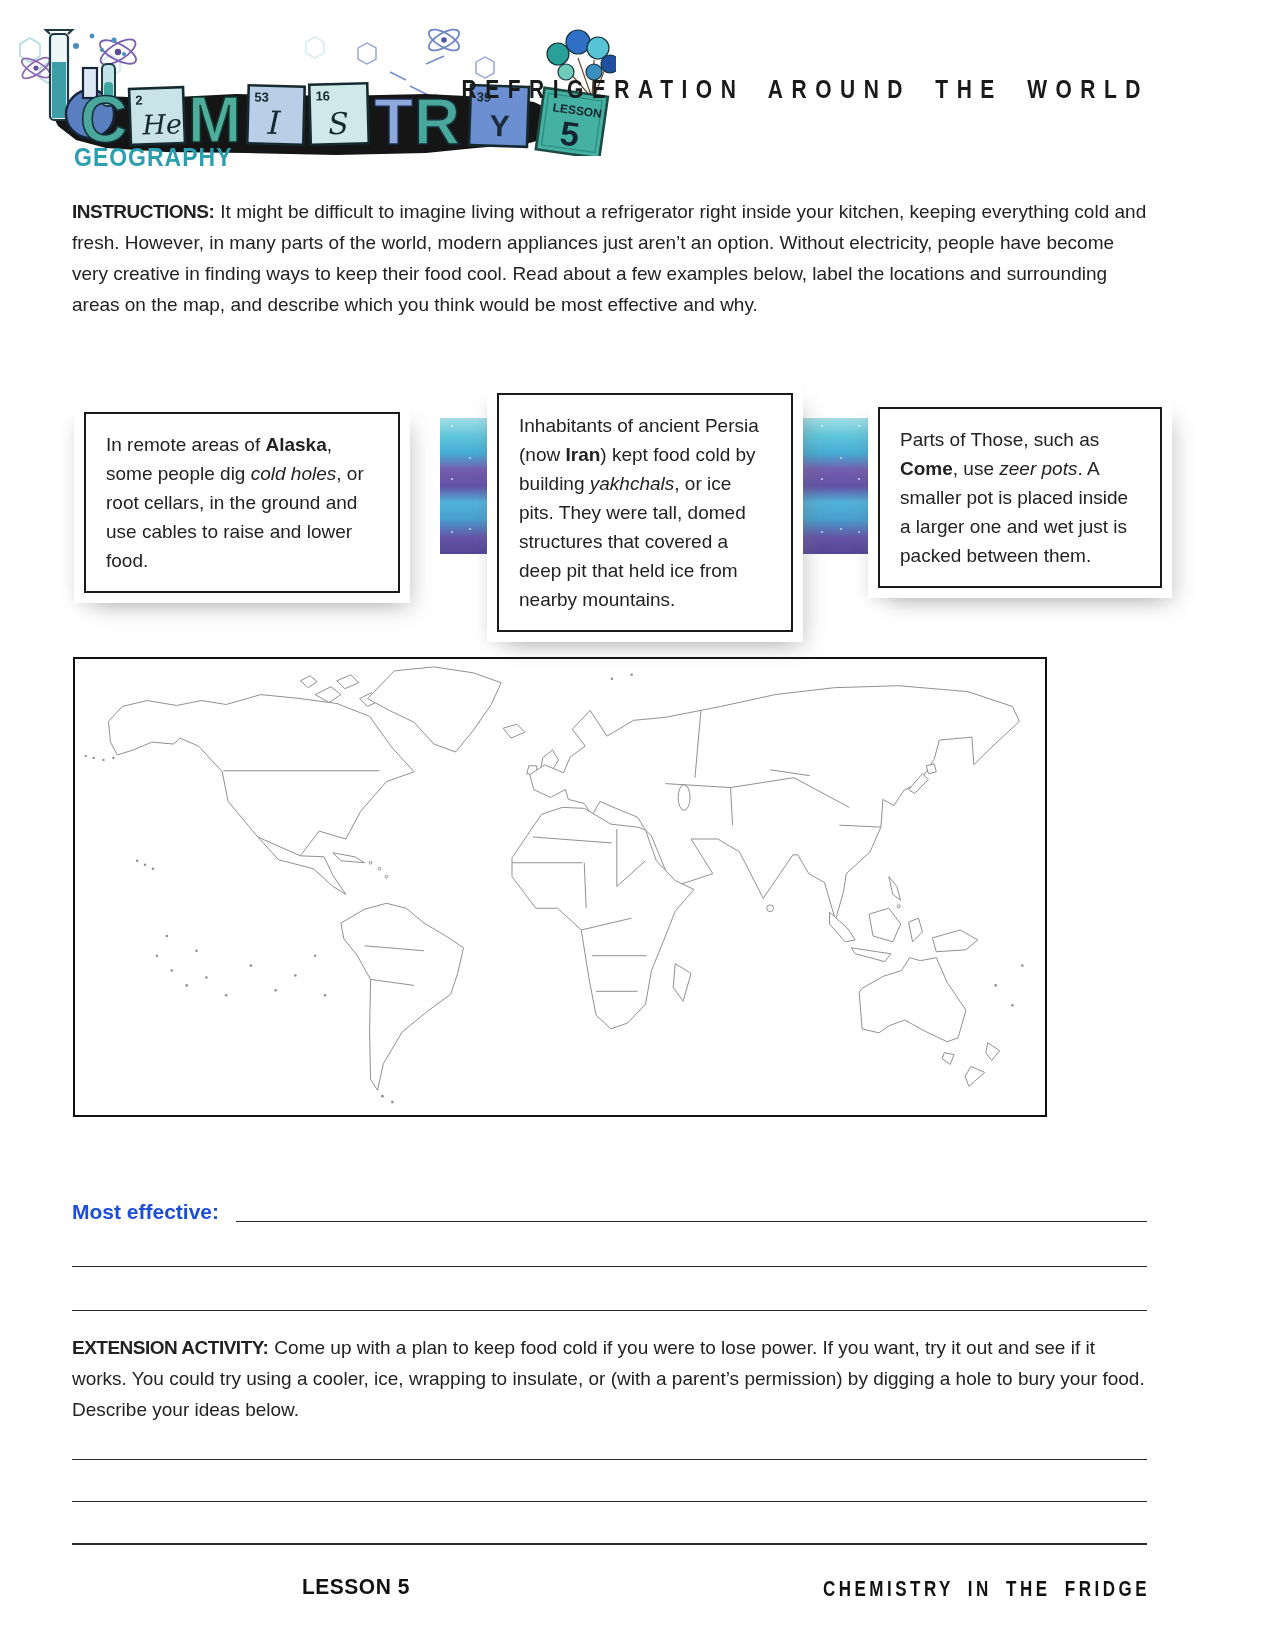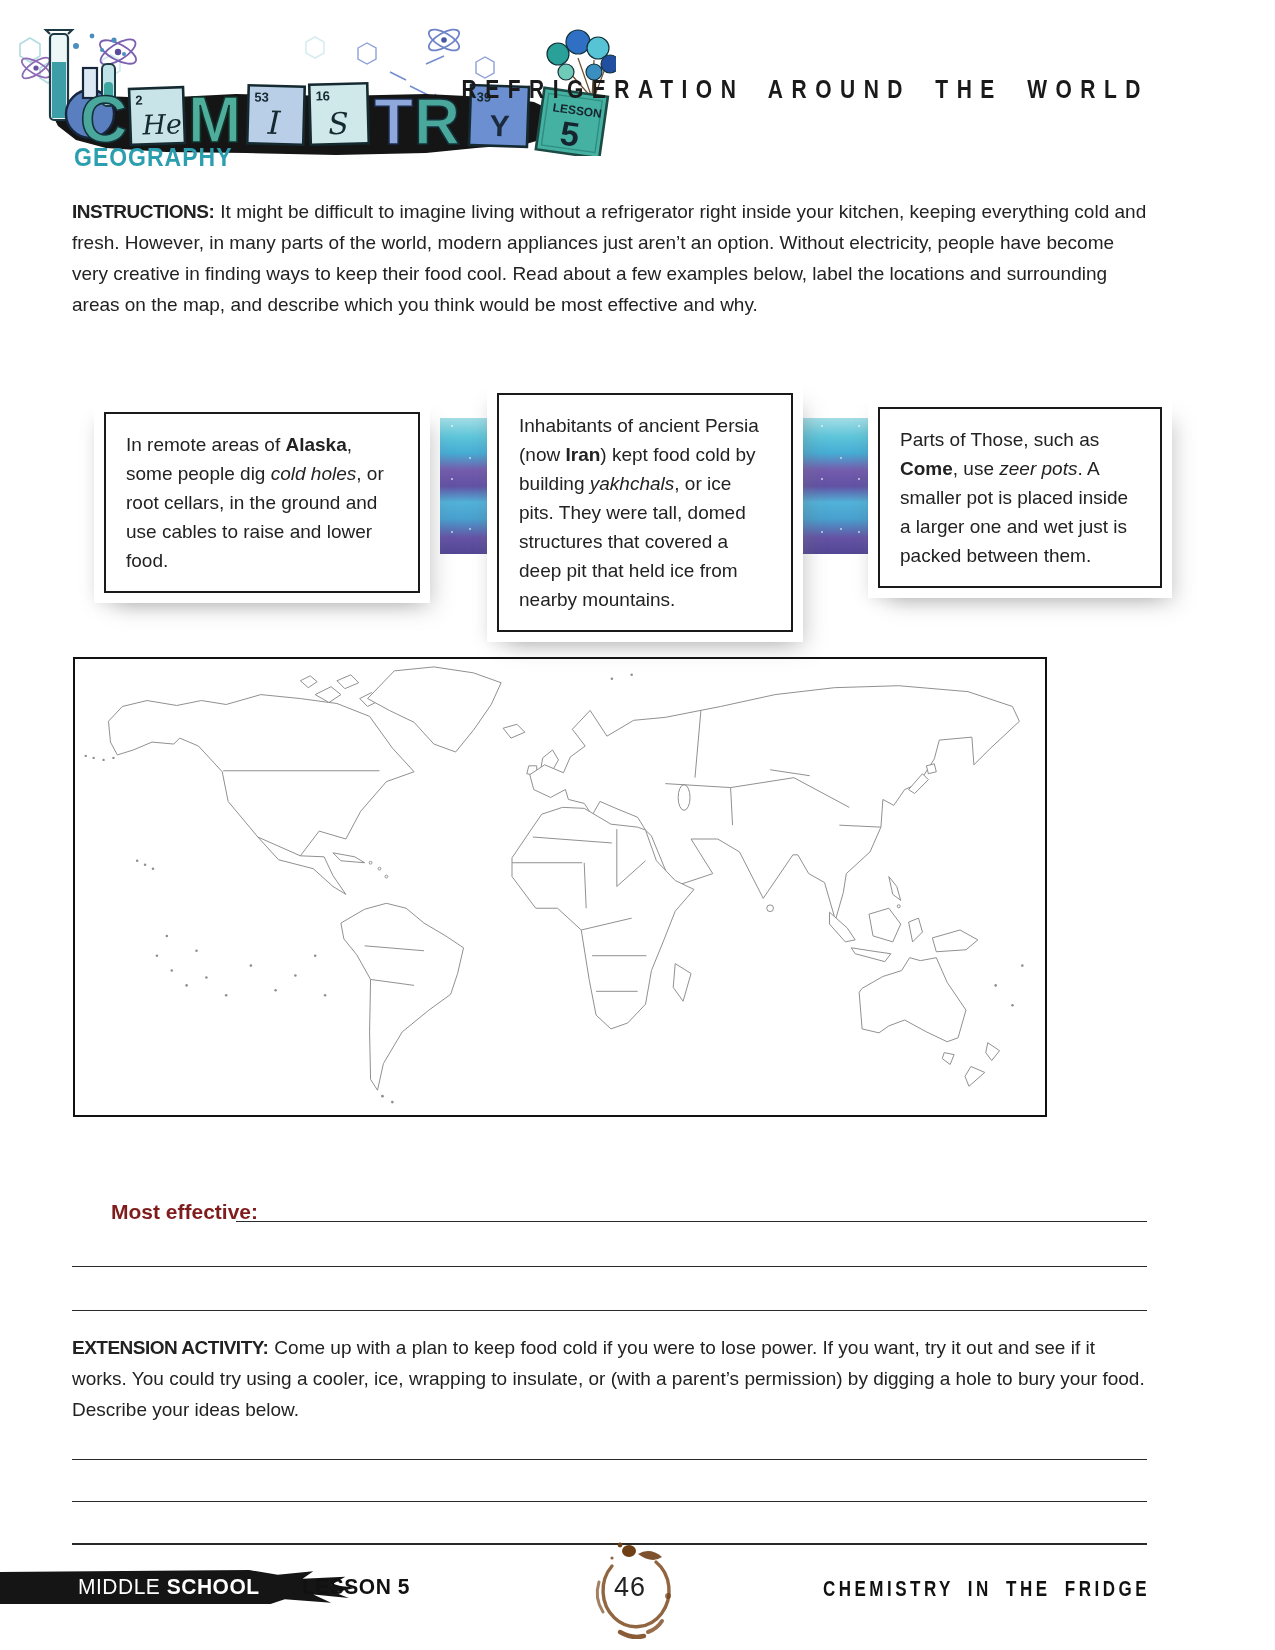--- a/index.html
+++ b/index.html
@@ -26,33 +26,33 @@
       radial-gradient(circle 2px at 30px 40px, rgba(255,255,255,.5) 60%, transparent 61%),
       linear-gradient(180deg,#9fdce4 0%,#55c2d8 14%,#3da8d2 26%,#6d55a9 38%,#5a48a0 50%,
                       #49aed6 62%,#3f9ccc 74%,#5d4aa0 88%,#4a3d8f 100%);
     background-size:37px 53px,53px 71px,100% 100%;
     filter:blur(.4px);opacity:.95;}
 
   
   .note-box{position:absolute;background:#fff;border:2.5px solid #1a1a1a;
     box-shadow:0 0 0 10px #fff, 12px 14px 20px rgba(110,110,110,.38), -8px 10px 16px rgba(110,110,110,.28);
     padding:16px 20px;font-size:19px;line-height:29px;color:#222;z-index:2;}
-  #box-alaska{left:104px;top:412px;width:272px;}
+  #box-alaska{left:84px;top:412px;width:272px;}
   #box-persia{left:497px;top:393px;width:252px;}
   #box-sudan{left:878px;top:407px;width:240px;}
   #box-spring{left:930px;top:768px;width:238px;z-index:6;}
 
   
   .map-frame{position:absolute;left:73px;top:657px;width:970px;height:456px;
              border:2.5px solid #111;background:#fff;z-index:1;}
   .map-frame svg{display:block;}
 
   
   .rule{position:absolute;height:0;border-top:1.7px solid #2a2a2a;}
-  .most-label{position:absolute;left:72px;top:1200px;font-size:21px;font-weight:700;color:#7f1d1d;margin-left:39px;}
+  .most-label{position:absolute;left:72px;top:1200px;font-size:21px;font-weight:700;color:#1d4ed8;}
 
   
   .footer-brush{position:absolute;left:0;top:1570px;width:356px;height:34px;background:#151515;
     clip-path:polygon(0 6%,70% 0,78% 14%,88% 4%,85% 26%,97% 20%,93% 44%,100% 52%,94% 66%,98% 82%,88% 72%,93% 96%,80% 86%,76% 100%,0 100%);
     display:flex;align-items:center;}
   .footer-brush .txt{margin-left:78px;color:#fff;font-size:21px;letter-spacing:.5px;white-space:nowrap;transform:scaleY(1.05);}
   .footer-brush .bold{font-weight:700;}
   .footer-lesson{position:absolute;left:302px;top:1575px;font-size:21px;font-weight:700;
                  letter-spacing:.5px;color:#111;transform:scaleY(1.05);}
   .page-num{position:absolute;left:582px;top:1540px;width:96px;height:104px;z-index:2;}
@@ -280,41 +280,18 @@
   <div class="rule" style="left:72px;top:1266px;width:1075px;"></div>
   <div class="rule" style="left:72px;top:1310px;width:1075px;"></div>
 
   <div class="para" id="extension">
     <span class="lead">EXTENSION ACTIVITY:</span><span>Come up with a plan to keep food cold if you were to lose power. If you want, try it out and see if it works. You could try using a cooler, ice, wrapping to insulate, or (with a parent’s permission) by digging a hole to bury your food. Describe your ideas below.</span>
   </div>
   <div class="rule" style="left:72px;top:1459px;width:1075px;"></div>
   <div class="rule" style="left:72px;top:1501px;width:1075px;"></div>
   <div class="rule" style="left:72px;top:1543px;width:1075px;border-top-width:2.2px;"></div>
 
-  <div class="footer-brush">
-    <div class="txt">
-      <span>MIDDLE</span>&nbsp;<span class="bold">SCHOOL</span>
-    </div>
-  </div>
   <div class="footer-lesson">LESSON 5</div>
 
-  <div class="page-num">
-    <svg width="96" height="104" viewBox="0 0 96 104">
-      <g fill="none" stroke="#7d4a1f" stroke-linecap="round">
-        <path d="M30,26 A33,36 0 1 0 74,22" stroke-width="3.4" opacity="0.85"></path>
-        <path d="M17,42 q-5,16 4,30" stroke-width="3" opacity="0.7"></path>
-        <path d="M38,92 q12,7 24,4" stroke-width="4.4" opacity="0.9"></path>
-        <path d="M66,92 q9,-3 14,-11" stroke-width="4" opacity="0.8"></path>
-      </g>
-      <g fill="#6f3f16">
-        <ellipse cx="47" cy="11" rx="7" ry="6"></ellipse>
-        <path d="M56,14 q12,-7 24,3 q-10,7 -24,-3 z" opacity="0.9"></path>
-        <circle cx="38" cy="5" r="2.4"></circle>
-        <circle cx="86" cy="56" r="3" opacity="0.7"></circle>
-        <circle cx="30" cy="18" r="1.6" opacity="0.8"></circle>
-      </g>
-    </svg>
-    <div class="num">46</div>
-  </div>
 
   <div class="footer-right">CHEMISTRY IN THE FRIDGE</div>
 
 </div>
 
 </body></html>

